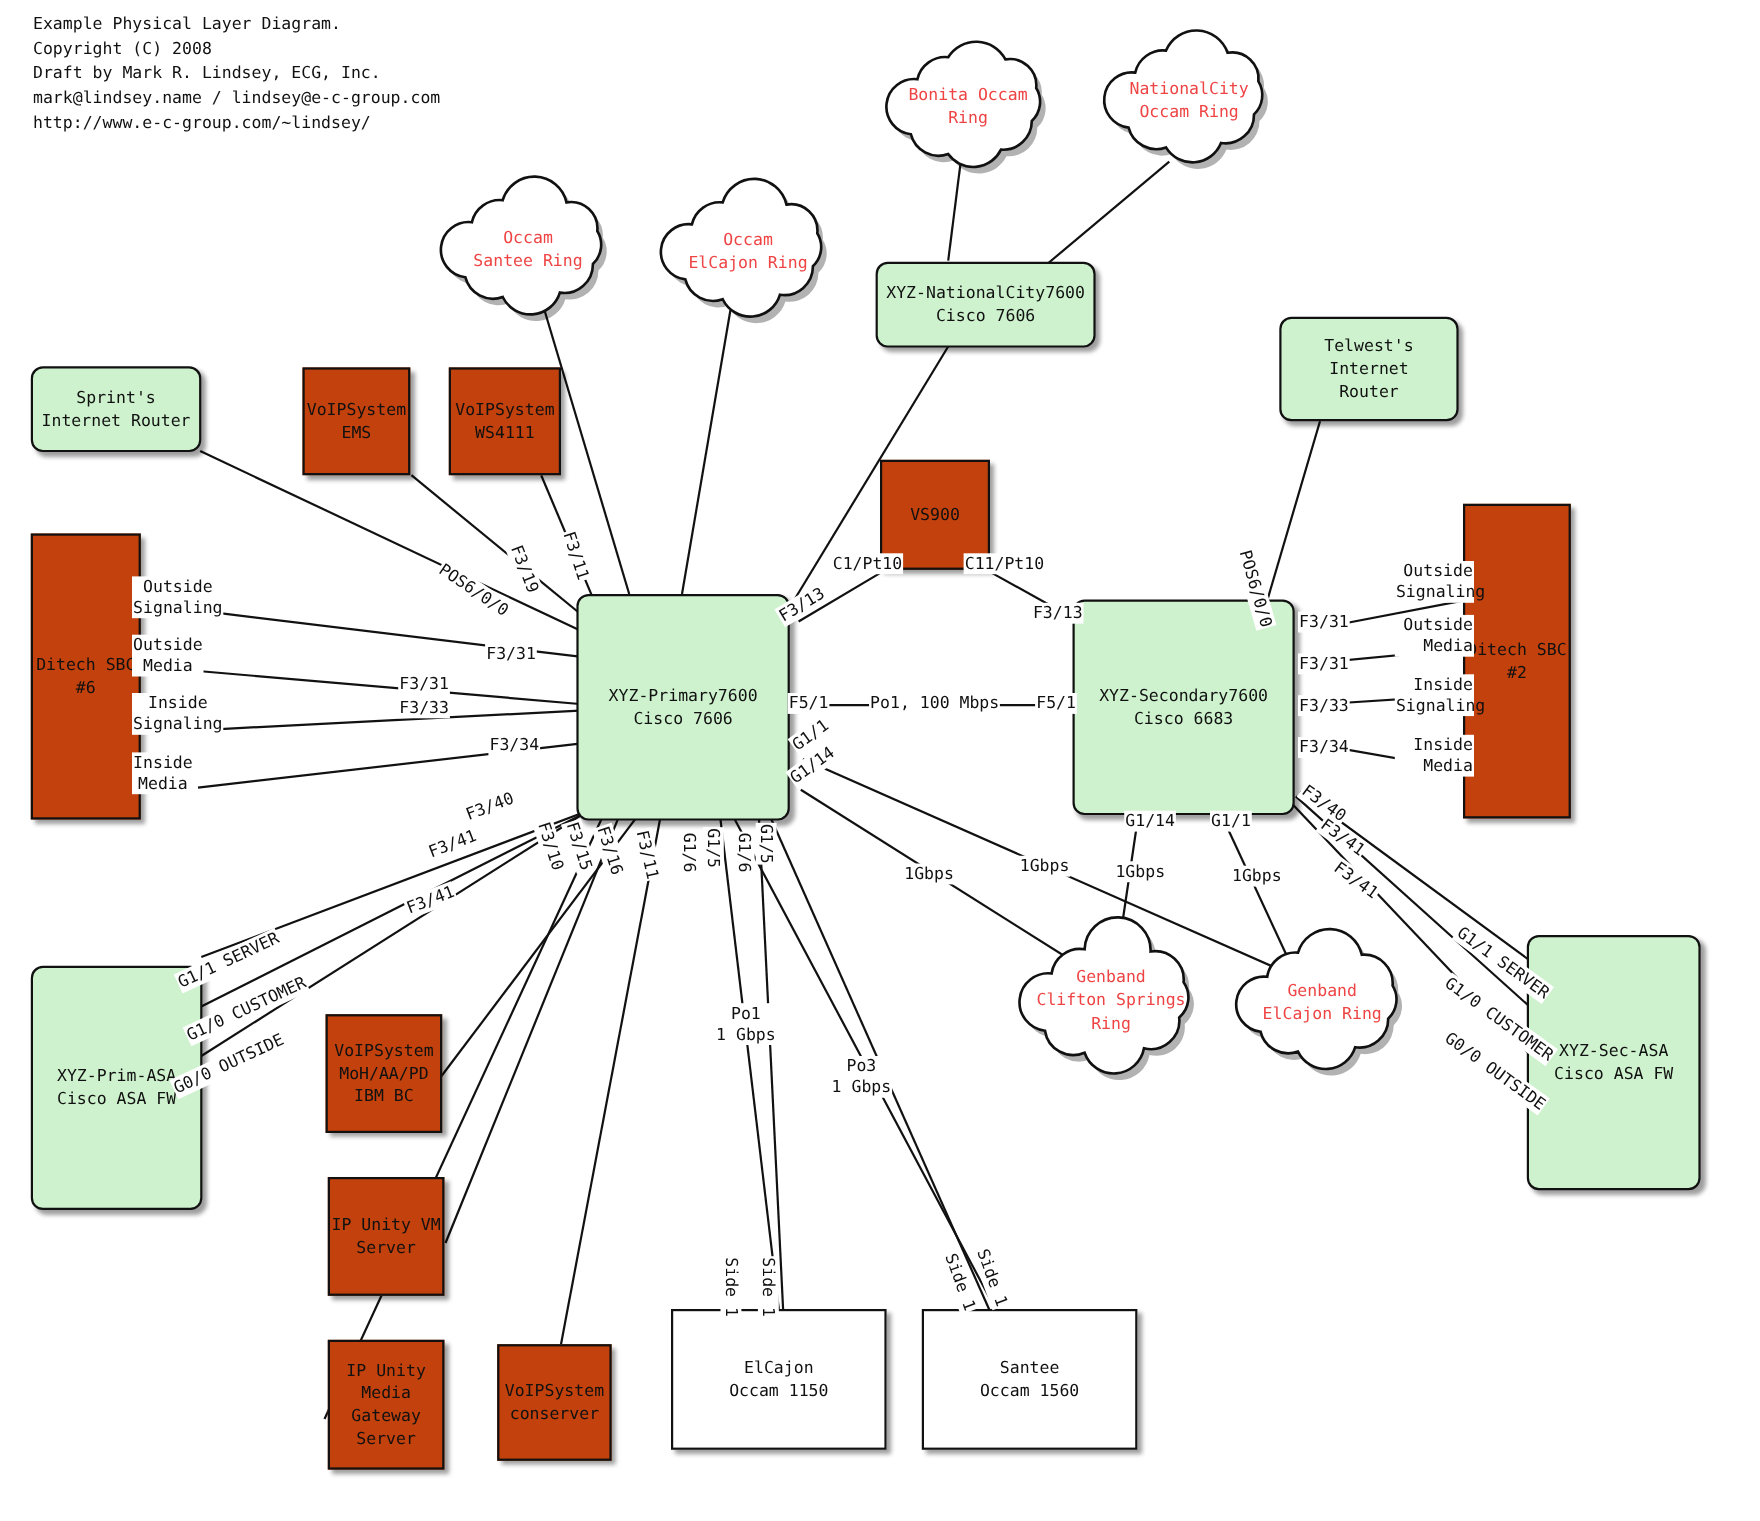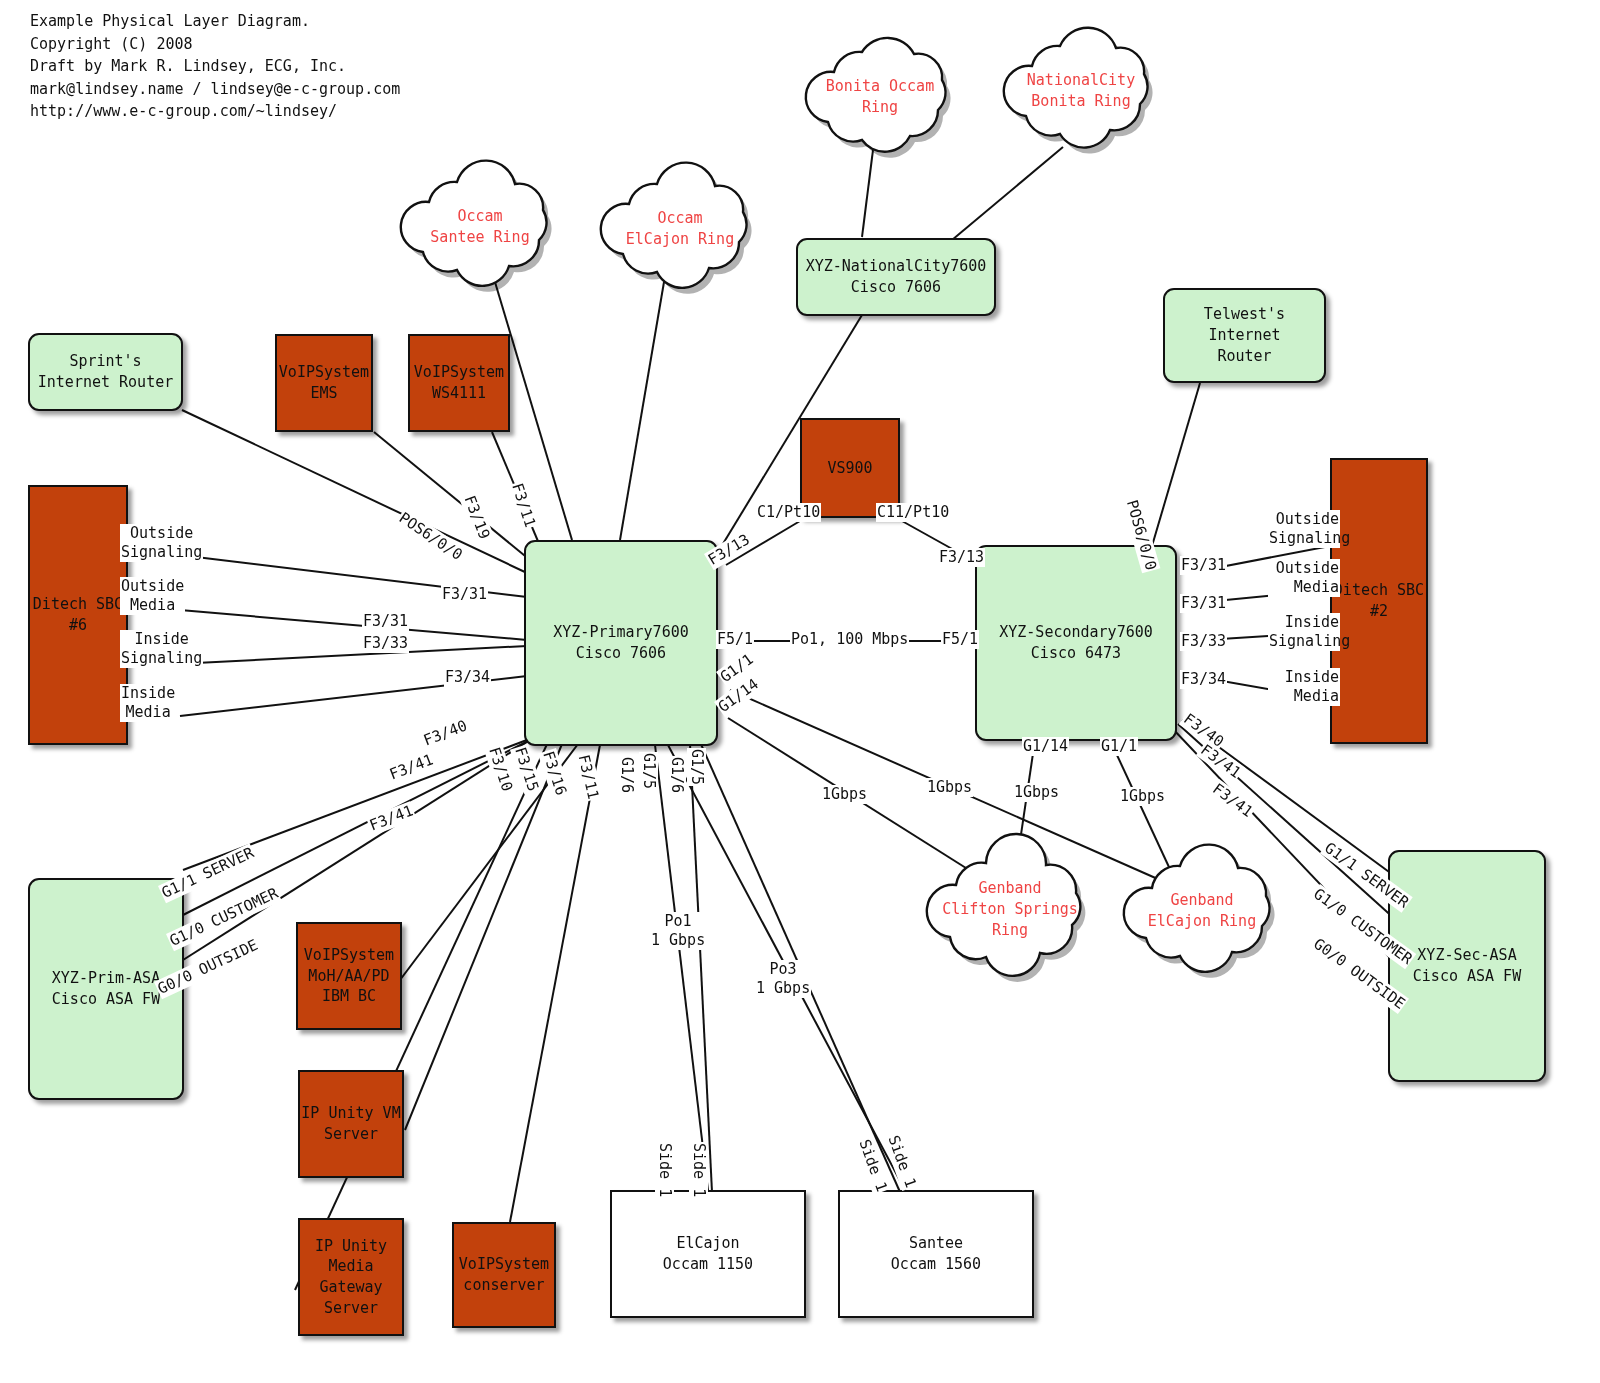--- a/index.html
+++ b/index.html
@@ -122,21 +122,21 @@
       <g transform="translate(4,4)">
         <path d="M40,30 a26,26 0 0 1 28,-20 a30,30 0 0 1 56,2 a24,24 0 0 1 28,26
                  a24,24 0 0 1 -4,30 a26,26 0 0 1 -30,26 a28,28 0 0 1 -50,4
                  a26,26 0 0 1 -34,-18 a24,24 0 0 1 6,-50 z" fill="rgba(0,0,0,0.3)" transform="translate(5,6)"></path>
         <path d="M40,30 a26,26 0 0 1 28,-20 a30,30 0 0 1 56,2 a24,24 0 0 1 28,26
                  a24,24 0 0 1 -4,30 a26,26 0 0 1 -30,26 a28,28 0 0 1 -50,4
                  a26,26 0 0 1 -34,-18 a24,24 0 0 1 6,-50 z" fill="#fff" stroke="#111" stroke-width="2.4"></path>
       </g>
     </svg>
     <div class="ctext">NationalCity
-Bonita Ring</div>
+Occam Ring</div>
   </div>
 
   <div class="cloud" style="left:385px;top:168px;width:190px;height:118px;">
     <svg width="190" height="118" viewBox="0 0 190 118">
       <g transform="translate(4,4)">
         <path d="M40,30 a26,26 0 0 1 28,-20 a30,30 0 0 1 58,2 a24,24 0 0 1 28,26
                  a24,24 0 0 1 -4,30 a26,26 0 0 1 -30,26 a28,28 0 0 1 -52,4
                  a26,26 0 0 1 -34,-18 a24,24 0 0 1 6,-50 z" fill="rgba(0,0,0,0.3)" transform="translate(5,6)"></path>
         <path d="M40,30 a26,26 0 0 1 28,-20 a30,30 0 0 1 58,2 a24,24 0 0 1 28,26
                  a24,24 0 0 1 -4,30 a26,26 0 0 1 -30,26 a28,28 0 0 1 -52,4
@@ -199,21 +199,21 @@
   <div class="node green" style="left:1163px;top:288px;width:163px;height:95px;">Telwest's Internet
 Router</div>
 
   <div class="node green" style="left:796px;top:238px;width:200px;height:78px;">XYZ-NationalCity7600
 Cisco 7606</div>
 
   <div class="node green" style="left:524px;top:540px;width:194px;height:206px;">XYZ-Primary7600
 Cisco 7606</div>
 
   <div class="node green" style="left:975px;top:545px;width:202px;height:196px;">XYZ-Secondary7600
-Cisco 6473</div>
+Cisco 6683</div>
 
   <div class="node green" style="left:28px;top:878px;width:156px;height:222px;">XYZ-Prim-ASA
 Cisco ASA FW</div>
 
   <div class="node green" style="left:1388px;top:850px;width:158px;height:232px;">XYZ-Sec-ASA
 Cisco ASA FW</div>
 
   <div class="node pink" style="left:275px;top:334px;width:98px;height:98px;">VoIPSystem
 EMS</div>
 

